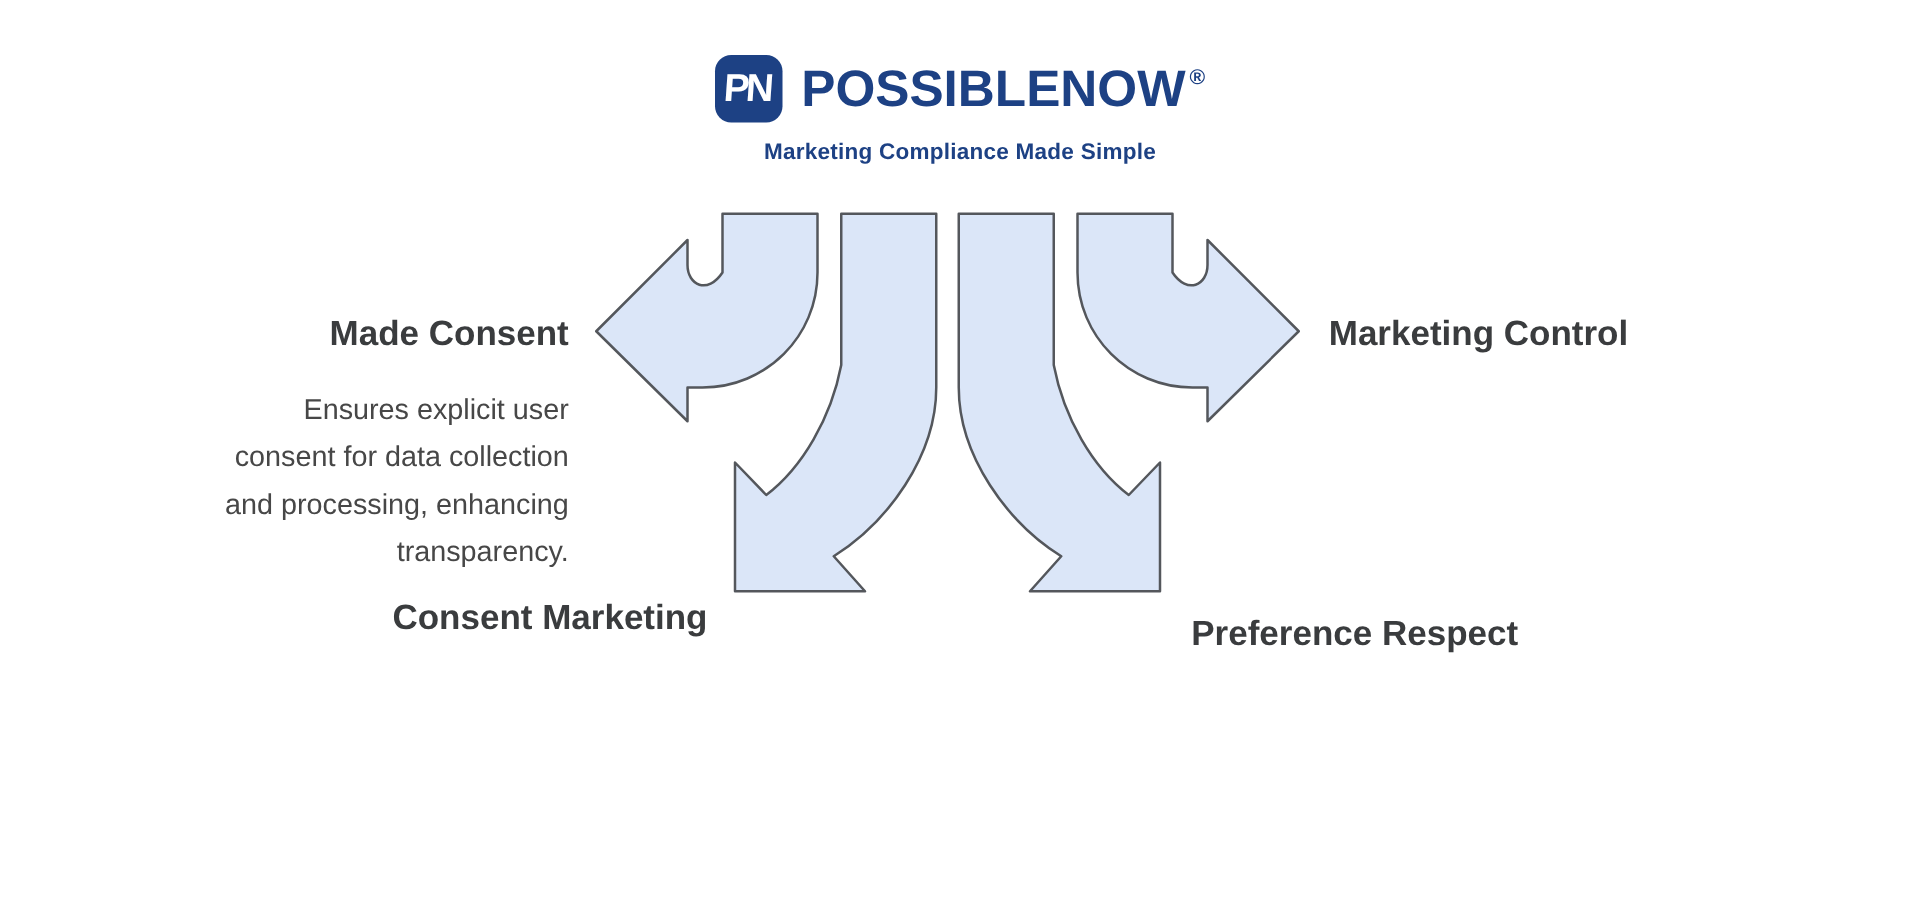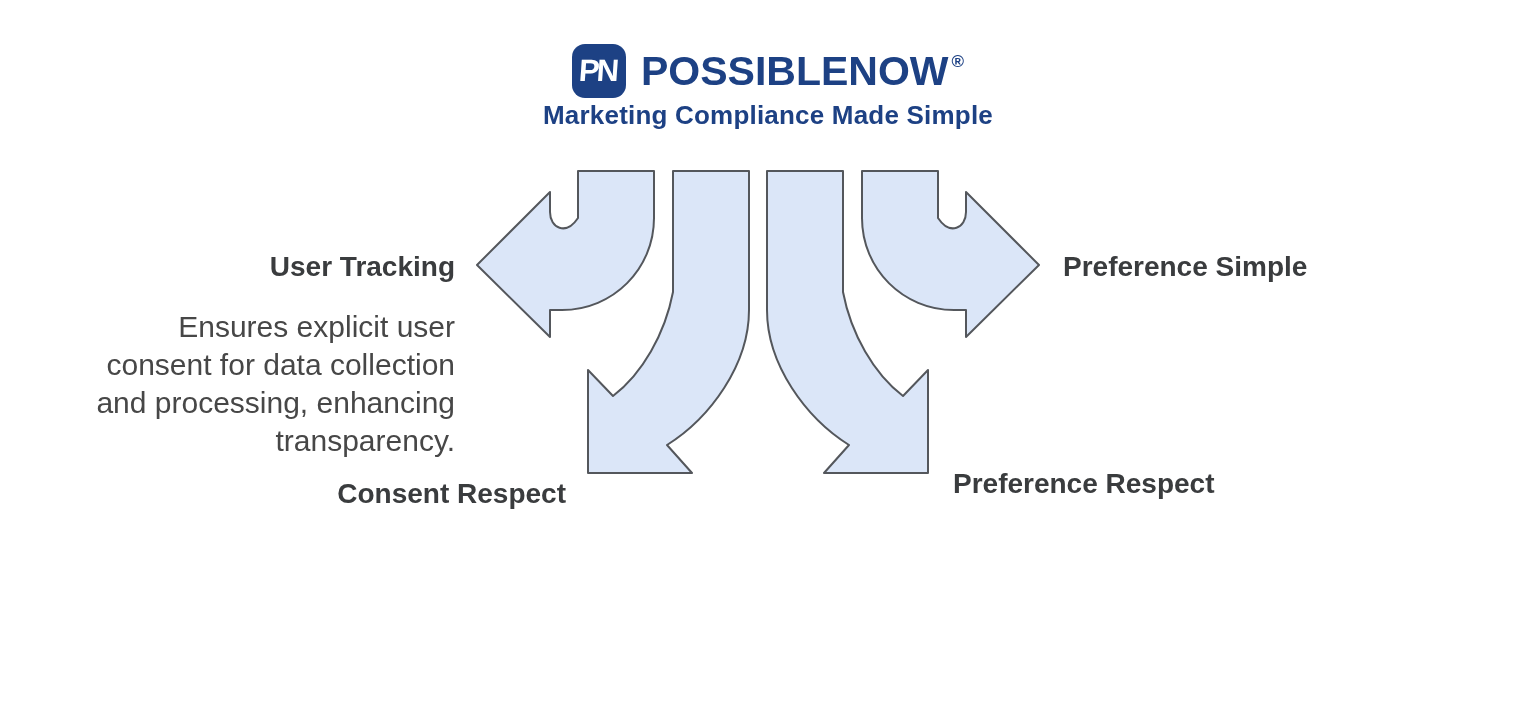--- a/index.html
+++ b/index.html
@@ -29,22 +29,22 @@
   }
   .logo-wordmark{
     color:#1d4184;font-weight:700;font-size:41px;
     letter-spacing:0px;white-space:nowrap;
   }
   .logo-reg{
     color:#1d4184;font-weight:700;font-size:17px;
     vertical-align:18px;margin-left:3px;
   }
   .logo-tagline{
-    margin-top:2px;
-    color:#1d4184;font-weight:700;font-size:26px;
+    margin-top:13px;
+    color:#1d4184;font-weight:700;font-size:18px;
     letter-spacing:0.2px;white-space:nowrap;
   }
 
   
   .arrows{position:absolute;left:440px;top:150px;}
   .arrows path{
     fill:#dbe6f8;
     stroke:#54575c;
     stroke-width:2;
     stroke-linejoin:round;
@@ -52,30 +52,30 @@
 
   
   .block{position:absolute;color:#474747;}
   .block h3{
     margin:0 0 24px 0;
     font-size:28px;line-height:34px;font-weight:700;
     color:#3a3c3e;white-space:nowrap;
   }
   .block p{
     margin:0;
-    font-size:30px;line-height:38px;
+    font-size:23px;line-height:38px;
     white-space:nowrap;
   }
   .block.align-right{text-align:right;}
   .block.align-left{text-align:left;}
 
   .block-user-consent{top:250px;right:1081px;}
   .block-preference-control{top:250px;left:1063px;}
   .block-consent-tracking{top:477px;right:970px;}
-  .block-preference-respect{top:467px;left:953px;}
+  .block-preference-respect{top:490px;left:953px;}
 </style>
 </head>
 <body>
 
 <div class="stage">
 
   <div class="logo">
     <div class="logo-row">
       <div class="logo-badge">
         <span class="logo-monogram">PN</span>
@@ -104,29 +104,29 @@
              C 874,374 851,334 843,292 Z"></path>
 
     <path d="M 1039,265 L 966,192 L 966,212
              C 966,228 950,236 938,218
              L 938,171 L 862,171 L 862,218
              C 862,269 903,310 954,310
              L 966,310 L 966,337 Z"></path>
   </svg>
 
   <div class="block align-right block-user-consent">
-    <h3>User Tracking</h3>
+    <h3>Made Consent</h3>
     <p>Ensures explicit user<br>consent for data collection<br>and processing, enhancing<br>transparency.</p>
   </div>
 
   <div class="block align-left block-preference-control">
-    <h3>Preference Simple</h3>
+    <h3>Marketing Control</h3>
   </div>
 
   <div class="block align-right block-consent-tracking">
-    <h3>Consent Respect</h3>
+    <h3>Consent Marketing</h3>
   </div>
 
   <div class="block align-left block-preference-respect">
     <h3>Preference Respect</h3>
   </div>
 
 </div>
 
 </body></html>

